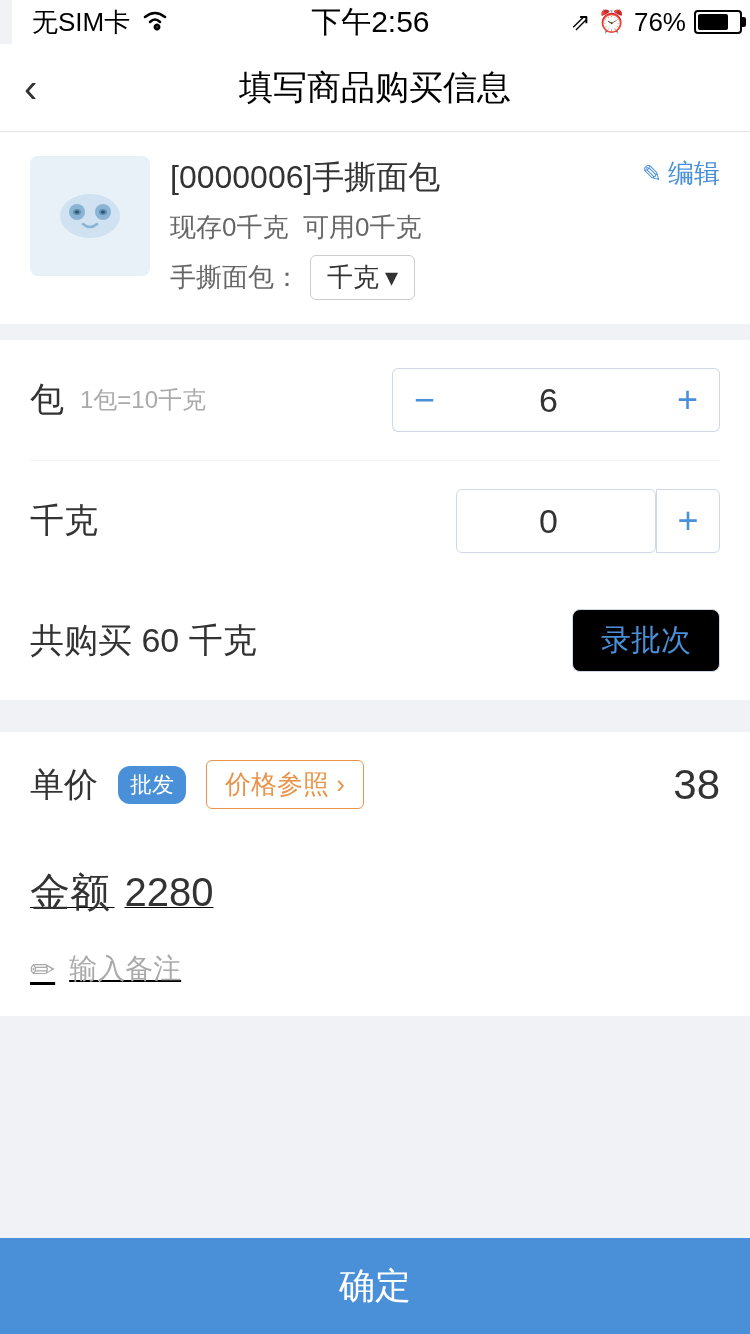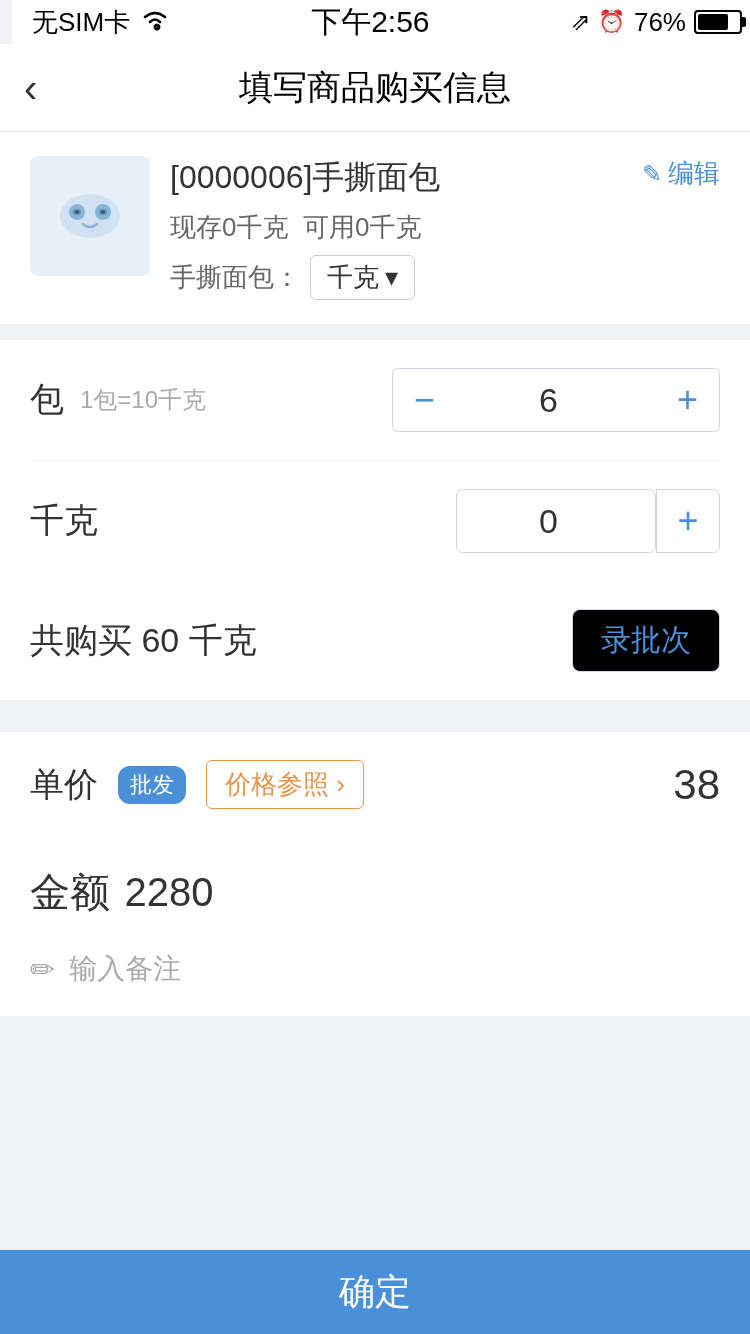--- a/index.html
+++ b/index.html
@@ -330,21 +330,21 @@
       color: #aaa;
     }
     .remark-text {
       font-size: 28px;
       color: #aaa;
     }
 
     
     .bottom-bar {
       width: 100%;
-      height: 84px;
+      height: 96px;
       background: #4a90d9;
       display: flex;
       align-items: center;
       justify-content: center;
       cursor: pointer;
       flex-shrink: 0;
     }
     .confirm-btn-text {
       font-size: 36px;
       color: #fff;
@@ -457,21 +457,21 @@
 
   <div class="price-section">
     <div class="price-label-area">
       <span class="price-label">单价</span>
       <span class="price-tag">批发</span>
       <div class="price-ref-btn">价格参照 ›</div>
     </div>
     <span class="price-value">38</span>
   </div>
 
-  <div style="background:#fff; margin-top:0;">
+  <div style="background:#fff; margin-top:0;text-decoration:underline;">
     <div style="padding: 28px 30px 10px; background:#fff;">
       <span class="amount-label">金额</span>
       <span class="amount-value">2280</span>
     </div>
     <div class="remark-row">
       <span class="remark-icon">✏</span>
       <span class="remark-text">输入备注</span>
     </div>
   </div>
 

